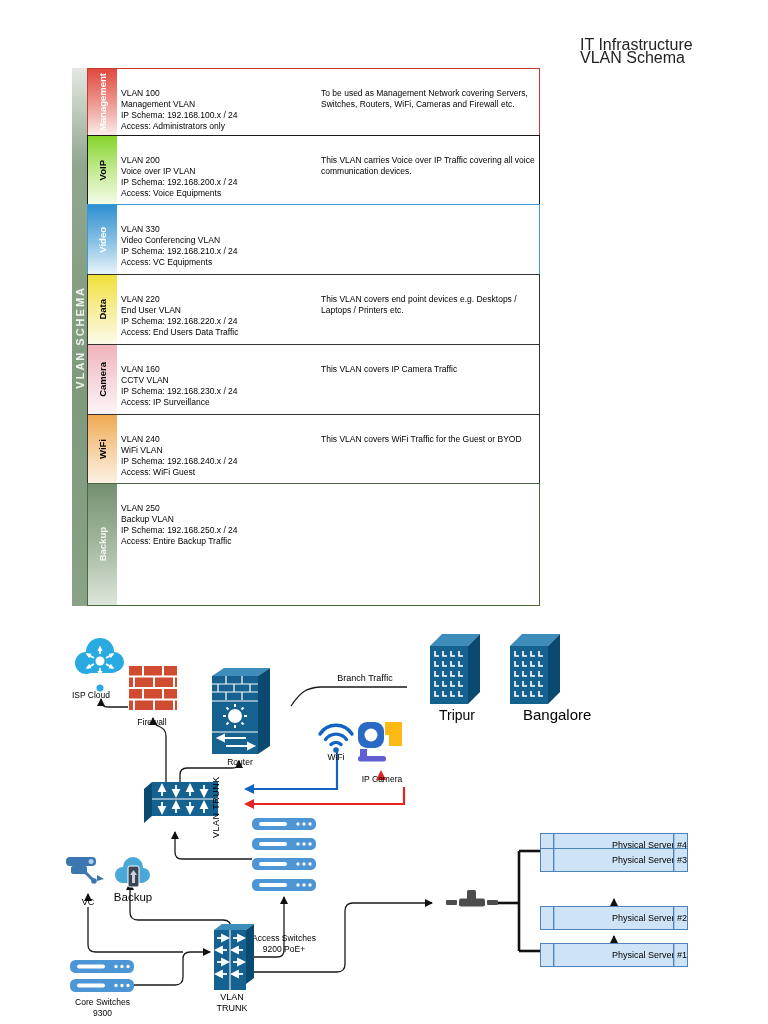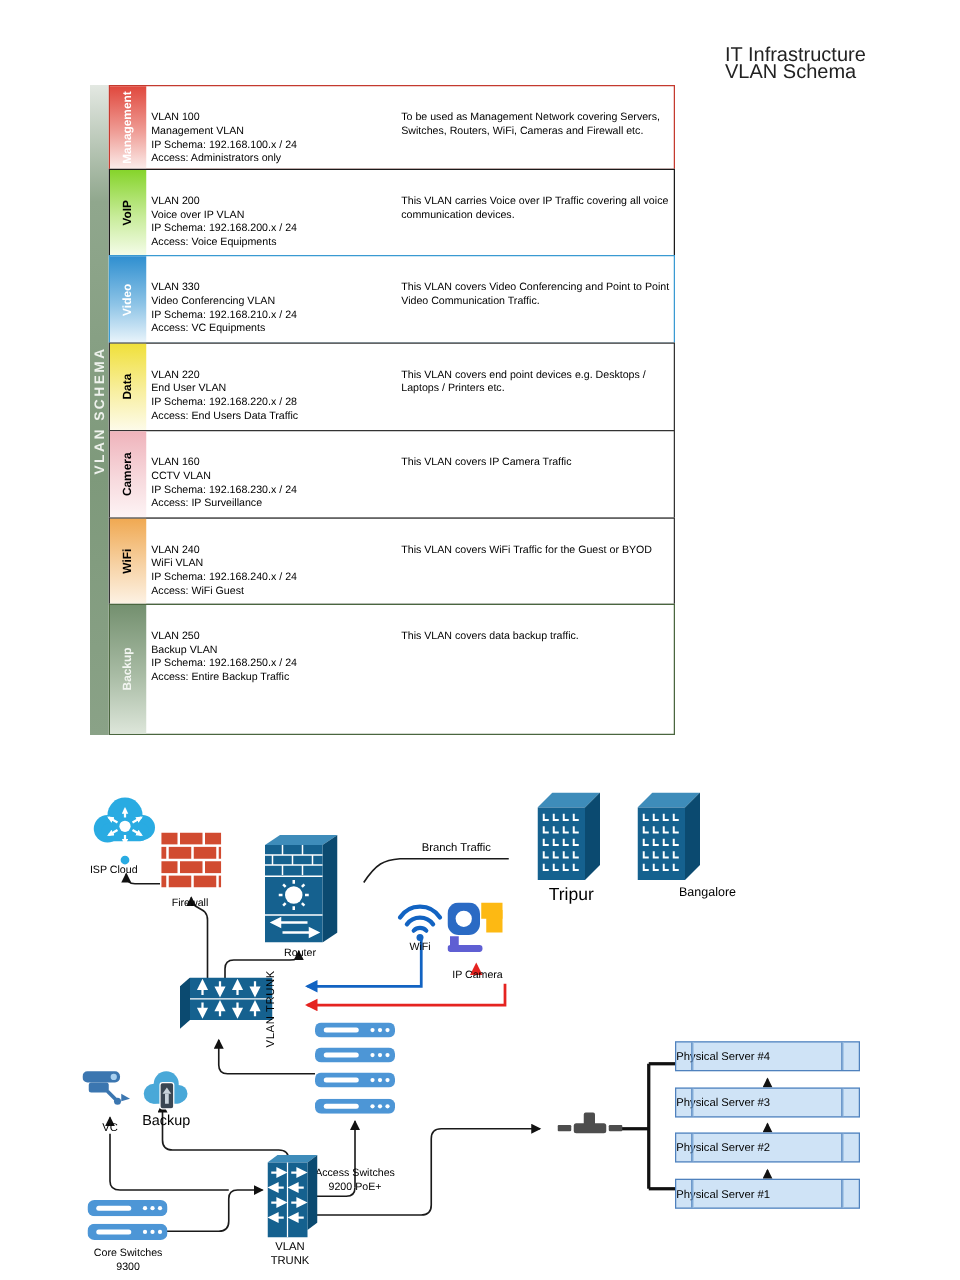--- a/index.html
+++ b/index.html
@@ -24,21 +24,21 @@
   .r1{border-color:#1a1a1a}.c1{background:linear-gradient(180deg,#86d42b 0%,#c8ec9a 55%,#f4fce8 100%)}
   .r2{border-color:#3a9ad2}.c2{background:linear-gradient(180deg,#2f8fd0 0%,#8cc3e6 55%,#e9f4fb 100%)}.c2 span{color:#fff}
   .r3{border-color:#333}.c3{background:linear-gradient(180deg,#f0e03a 0%,#f8efa0 55%,#fdfbe9 100%)}
   .r4{border-color:#333}.c4{background:linear-gradient(180deg,#efb3bb 0%,#f7d9dd 55%,#fdf4f5 100%)}
   .r5{border-color:#333}.c5{background:linear-gradient(180deg,#f0a952 0%,#f7d3a6 55%,#fdf2e4 100%)}
   .r6{border-color:#4a663f}.c6{background:linear-gradient(180deg,#74906f 0%,#a9bca5 55%,#dde6da 100%)}.c6 span{color:#f2f5f1}
   
   .lbl{position:absolute;font-size:8.5px;line-height:10.5px;text-align:center;color:#000}
   .lbl-big{font-size:11.5px}
   .vlabel{position:absolute;writing-mode:vertical-rl;transform:rotate(180deg);font-size:9px;letter-spacing:.5px;white-space:nowrap}
-  .server{position:absolute;width:148px;height:24px;background:#cfe3f6;border:1px solid #4f81bd;display:flex;align-items:center;justify-content:flex-start;font-size:9px}
+  .server{position:absolute;width:148px;height:24px;background:#cfe3f6;border:1px solid #4f81bd;display:flex;align-items:center;justify-content:flex-end;font-size:9px}
   .server i{position:absolute;top:0;bottom:0;width:0;border-left:1px solid #4f81bd;border-right:1px solid #9ec1e4}
   .server i.l{left:12px}.server i.r{right:12px}
   svg{display:block}
 </style>
 </head>
 <body>
 
 <div class="doc-title">
   <div>IT Infrastructure</div>
   <div>VLAN Schema</div>
@@ -84,33 +84,32 @@
       <div class="cat c2">
           <span>Video</span>
         </div>
       <div class="vcontent">
         <div class="vleft">
           <div>VLAN 330</div>
           <div>Video Conferencing VLAN</div>
           <div>IP Schema: 192.168.210.x / 24</div>
           <div>Access: VC Equipments</div>
         </div>
-        <div class="vdesc">This VLAN covers Video Conferencing and Point to Point Video Communication Traffic.</div>
       </div>
     </div>
 
     <div class="vrow r3" style="height:71px">
       <div class="cat c3">
           <span>Data</span>
         </div>
       <div class="vcontent">
         <div class="vleft">
           <div>VLAN 220</div>
           <div>End User VLAN</div>
-          <div>IP Schema: 192.168.220.x / 28</div>
+          <div>IP Schema: 192.168.220.x / 24</div>
           <div>Access: End Users Data Traffic</div>
         </div>
         <div class="vdesc">This VLAN covers end point devices e.g. Desktops / Laptops / Printers etc.</div>
       </div>
     </div>
 
     <div class="vrow r4" style="height:71px">
       <div class="cat c4">
           <span>Camera</span>
         </div>
@@ -133,32 +132,31 @@
         <div class="vleft">
           <div>VLAN 240</div>
           <div>WiFi VLAN</div>
           <div>IP Schema: 192.168.240.x / 24</div>
           <div>Access: WiFi Guest</div>
         </div>
         <div class="vdesc">This VLAN covers WiFi Traffic for the Guest or BYOD</div>
       </div>
     </div>
 
-    <div class="vrow r6" style="height:105px">
+    <div class="vrow r6" style="height:123px">
       <div class="cat c6">
           <span>Backup</span>
         </div>
       <div class="vcontent">
         <div class="vleft">
           <div>VLAN 250</div>
           <div>Backup VLAN</div>
           <div>IP Schema: 192.168.250.x / 24</div>
           <div>Access: Entire Backup Traffic</div>
         </div>
-        <div class="vdesc">This VLAN covers data backup traffic.</div>
       </div>
     </div>
 
   </div>
 </div>
 
 <div>
 
   <svg class="abs" style="left:0;top:600px" width="768" height="424" viewBox="0 600 768 424">
     <defs>
@@ -343,21 +341,21 @@
           <path d="M13,47 v5 h4"></path>
           <path d="M21,47 v5 h4"></path>
           <path d="M29,47 v5 h4"></path>
         <path d="M5,57 v5 h4"></path>
           <path d="M13,57 v5 h4"></path>
           <path d="M21,57 v5 h4"></path>
           <path d="M29,57 v5 h4"></path>
       </g>
     </svg>
   </div>
-  <div class="lbl" style="left:536px;top:710px;width:60px;font-size:10px">Bangalore</div>
+  <div class="lbl" style="left:523px;top:710px;width:60px;font-size:15px">Bangalore</div>
 
   <div class="abs" style="left:315px;top:713px">
     <svg width="42" height="40" viewBox="0 0 42 40">
       <g stroke="#1263c2" stroke-width="3.4" fill="none" stroke-linecap="round">
         <path d="M5,21 A19,19 0 0 1 37,21"></path>
         <path d="M10.5,26.5 A13,13 0 0 1 31.5,26.5"></path>
         <path d="M16,31.5 A7,7 0 0 1 26,31.5"></path>
       </g>
       <circle cx="21" cy="37" r="2.8" fill="#1263c2"></circle>
     </svg>
@@ -538,21 +536,21 @@
         <rect x="21" y="1" width="9" height="10" rx="1.5"></rect>
       </g>
     </svg>
   </div>
 
   <div class="server" style="left:540px;top:833px">
       <i class="l"></i>
       <span>Physical Server #4</span>
       <i class="r"></i>
     </div>
-  <div class="server" style="left:540px;top:870px">
+  <div class="server" style="left:540px;top:848px">
       <i class="l"></i>
       <span>Physical Server #3</span>
       <i class="r"></i>
     </div>
   <div class="server" style="left:540px;top:906px">
       <i class="l"></i>
       <span>Physical Server #2</span>
       <i class="r"></i>
     </div>
   <div class="server" style="left:540px;top:943px">

